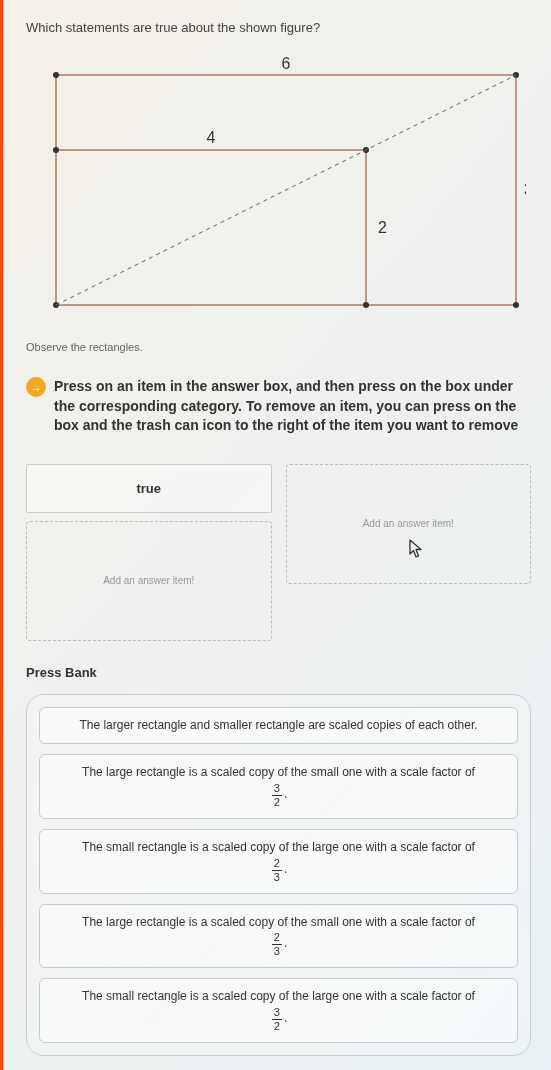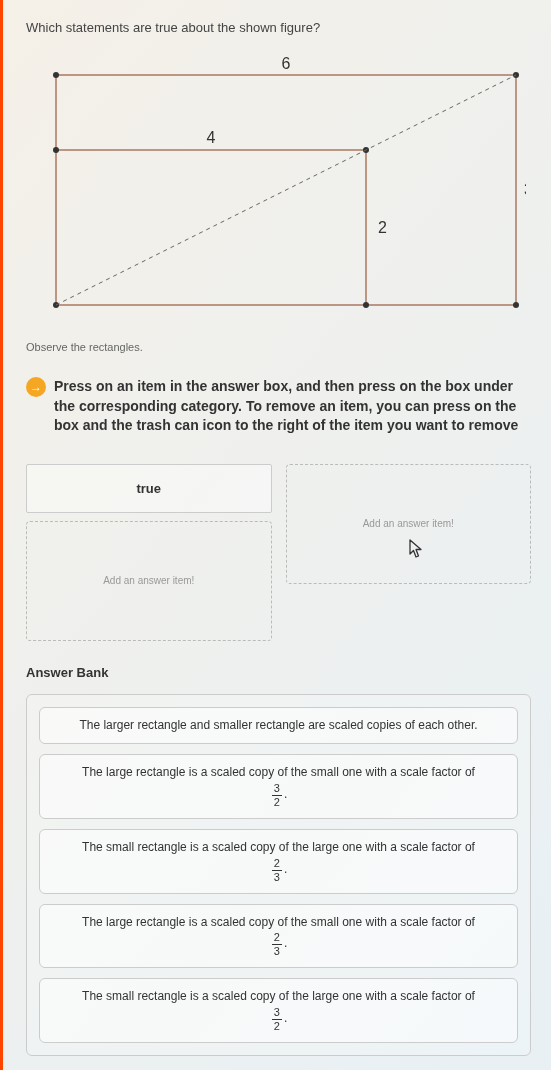--- a/index.html
+++ b/index.html
@@ -62,21 +62,21 @@
 .cat-placeholder { font-size: 10px; color: #999; }
 .cursor-icon {
   position: absolute;
   top: 62%; left: 50%;
   font-size: 18px;
   color: #444;
 }
 .bank-title { font-weight: bold; font-size: 13px; margin-bottom: 14px; }
 .bank-box {
   border: 1px solid #ccc;
-  border-radius: 6px;
+  border-radius: 18px;
   padding: 12px;
   background: rgba(255,255,255,0.2);
 }
 .bank-item {
   border: 1px solid #ccc;
   border-radius: 6px;
   padding: 10px 12px;
   margin-bottom: 10px;
   background: rgba(255,255,255,0.5);
   font-size: 12px;
@@ -149,21 +149,21 @@
       <span class="cat-placeholder">Add an answer item!</span>
       <span class="cursor-icon">
         <svg width="18" height="22" viewBox="0 0 18 22">
             <path d="M2 2 L2 16 L5.5 12.5 L8 19 L10.5 18 L8 11.5 L13 11.5 Z" fill="none" stroke="#333" stroke-width="1.3" stroke-linejoin="round"></path>
           </svg>
       </span>
     </div>
   </div>
 </div>
 
-<div class="bank-title">Answer Bank</div>
+<div class="bank-title">Press Bank</div>
 
 <div class="bank-box">
   <div class="bank-item">
     <span>The larger rectangle and smaller rectangle are scaled copies of each other.</span>
   </div>
   <div class="bank-item">
     <span>The large rectangle is a scaled copy of the small one with a scale factor of</span><br>
     <span class="frac"><span class="num">3</span><span class="den">2</span></span><span>.</span>
   </div>
   <div class="bank-item">

